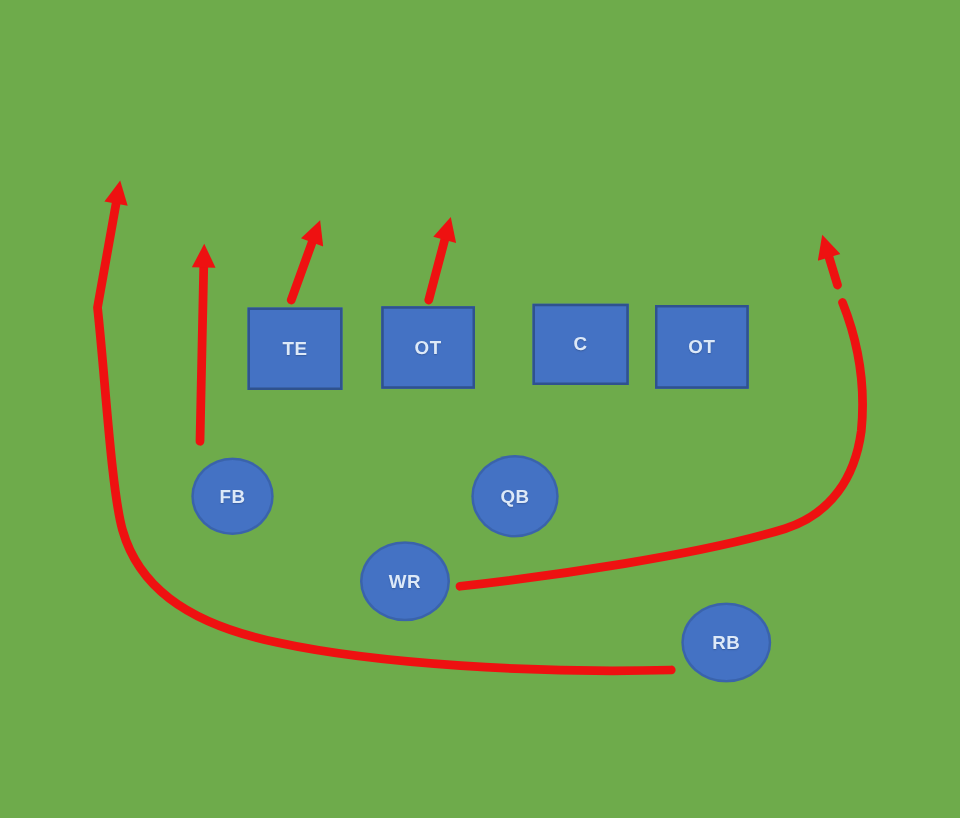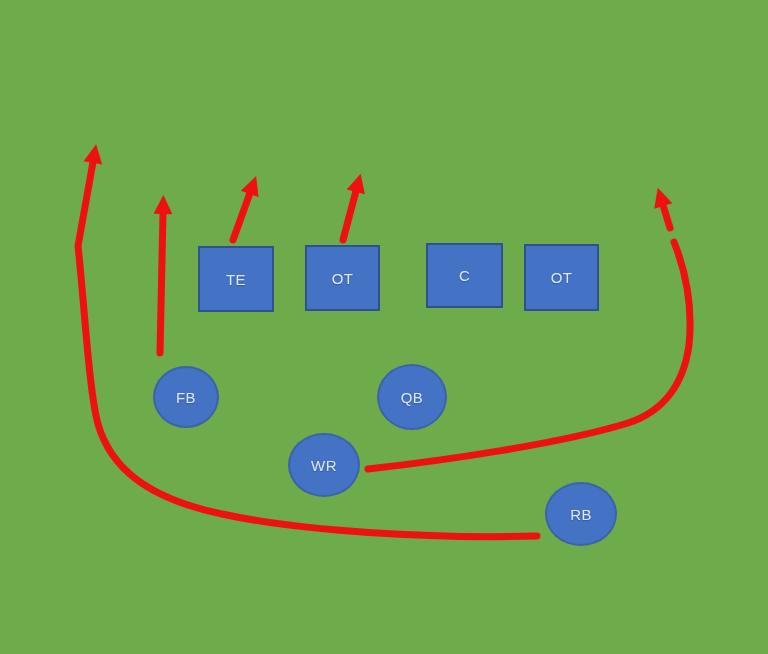--- a/index.html
+++ b/index.html
@@ -15,21 +15,21 @@
     width:768px;height:654px;
     background:var(--field);
     overflow:hidden;
     font-family:"Liberation Sans",sans-serif;
   }
   .player{
     position:absolute;
     display:flex;align-items:center;justify-content:center;
     background:var(--player-fill);
     color:var(--label);
-    font-size:15px;font-weight:400;letter-spacing:.4px;
+    font-size:15px;font-weight:700;letter-spacing:.4px;
     box-sizing:border-box;
     text-shadow:0 1px 1px rgba(30,50,90,.35);
   }
   .square{border:2px solid var(--player-border);}
   .circle{border-radius:50%;border:2px solid rgba(47,82,143,.45);}
   .routes{position:absolute;left:0;top:0;width:768px;height:654px;pointer-events:none;}
   .route{
     fill:none;
     stroke:var(--route);
     stroke-width:7;

